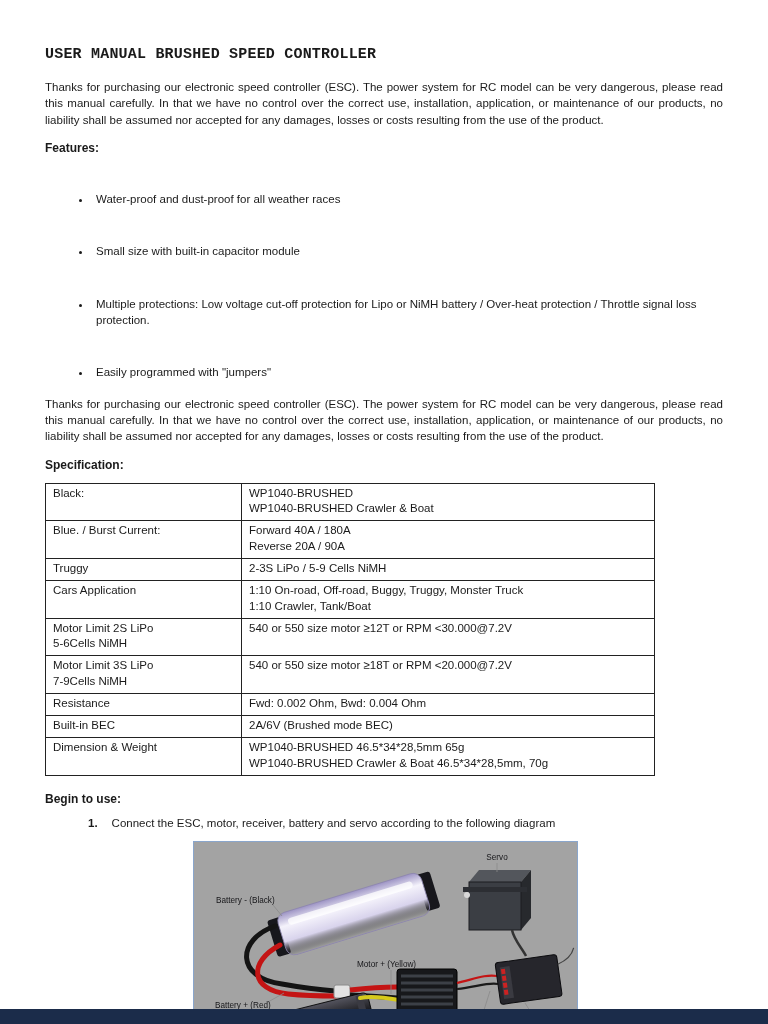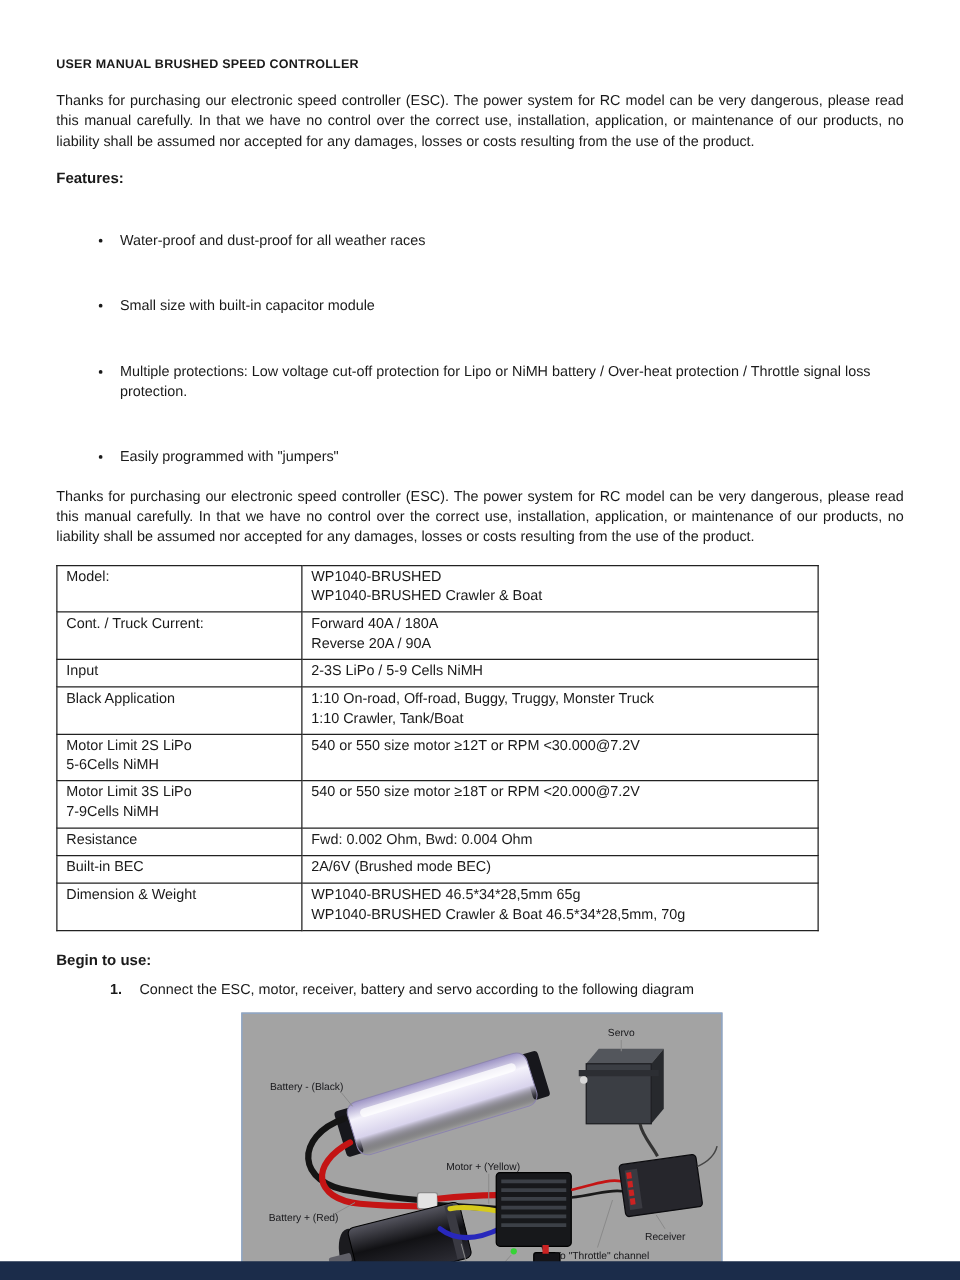--- a/index.html
+++ b/index.html
@@ -4,21 +4,21 @@
 <style>
   * { margin:0; padding:0; box-sizing:border-box; }
   html,body { background:#ffffff; }
   .page {
     position:relative; width:768px; height:1024px; margin:0 auto;
     background:#ffffff; color:#1a1a1a; overflow:hidden;
     font-family:"Liberation Sans", sans-serif;
     padding:34px 45px 0 45px;
   }
   .doc-header { display:flex; justify-content:space-between; align-items:flex-start; margin-bottom:16px; }
-  .doc-title { font-size:10px; font-weight:bold; letter-spacing:.2px; padding-top:12px; }
+  .doc-title { font-size:15px; font-weight:bold; letter-spacing:.2px; padding-top:12px;font-family:Liberation Mono, monospace; }
   .logo { width:118px; text-align:right; position:relative; padding-top:2px; }
   .logo-bird { display:block; margin-left:auto; margin-right:4px; }
   .logo-text {
     font-size:20px; font-weight:800; font-style:italic; letter-spacing:1px;
     color:#11111f; line-height:1; border-bottom:2px solid #11111f; padding-bottom:1px;
   }
   .para { font-size:11.5px; line-height:1.42; text-align:justify; margin-bottom:13px; }
   .section-heading { font-size:12px; font-weight:bold; margin:10px 0 11px 0; }
   ul.features { margin:0 0 15px 47px; font-size:11.5px; line-height:1.42; }
   ul.features li { margin-bottom:3px; padding-left:4px;margin-top:36px; }
@@ -48,39 +48,40 @@
   <div class="section-heading">Features:</div>
   <ul class="features">
     <li>Water-proof and dust-proof for all weather races</li>
     <li>Small size with built-in capacitor module</li>
     <li>Multiple protections: Low voltage cut-off protection for Lipo or NiMH battery / Over-heat protection / Throttle signal loss protection.</li>
     <li>Easily programmed with "jumpers"</li>
   </ul>
 
   <p class="para">Thanks for purchasing our electronic speed controller (ESC). The power system for RC model can be very dangerous, please read this manual carefully. In that we have no control over the correct use, installation, application, or maintenance of our products, no liability shall be assumed nor accepted for any damages, losses or costs resulting from the use of the product.</p>
 
+  <div class="section-heading">Specification:</div>
 
   <table class="spec">
     <tbody>
       <tr>
-        <td class="c1">Model:</td>
+        <td class="c1">Black:</td>
         <td>WP1040-BRUSHED
 WP1040-BRUSHED Crawler &amp; Boat</td>
       </tr>
       <tr>
-        <td class="c1">Cont. / Truck Current:</td>
+        <td class="c1">Blue. / Burst Current:</td>
         <td>Forward 40A / 180A
 Reverse 20A / 90A</td>
       </tr>
       <tr>
-        <td class="c1">Input</td>
+        <td class="c1">Truggy</td>
         <td>2-3S LiPo / 5-9 Cells NiMH</td>
       </tr>
       <tr>
-        <td class="c1">Black Application</td>
+        <td class="c1">Cars Application</td>
         <td>1:10 On-road, Off-road, Buggy, Truggy, Monster Truck
 1:10 Crawler, Tank/Boat</td>
       </tr>
       <tr>
         <td class="c1">Motor Limit 2S LiPo
 5-6Cells NiMH</td>
         <td>540 or 550 size motor ≥12T or RPM &lt;30.000@7.2V</td>
       </tr>
       <tr>
         <td class="c1">Motor Limit 3S LiPo

